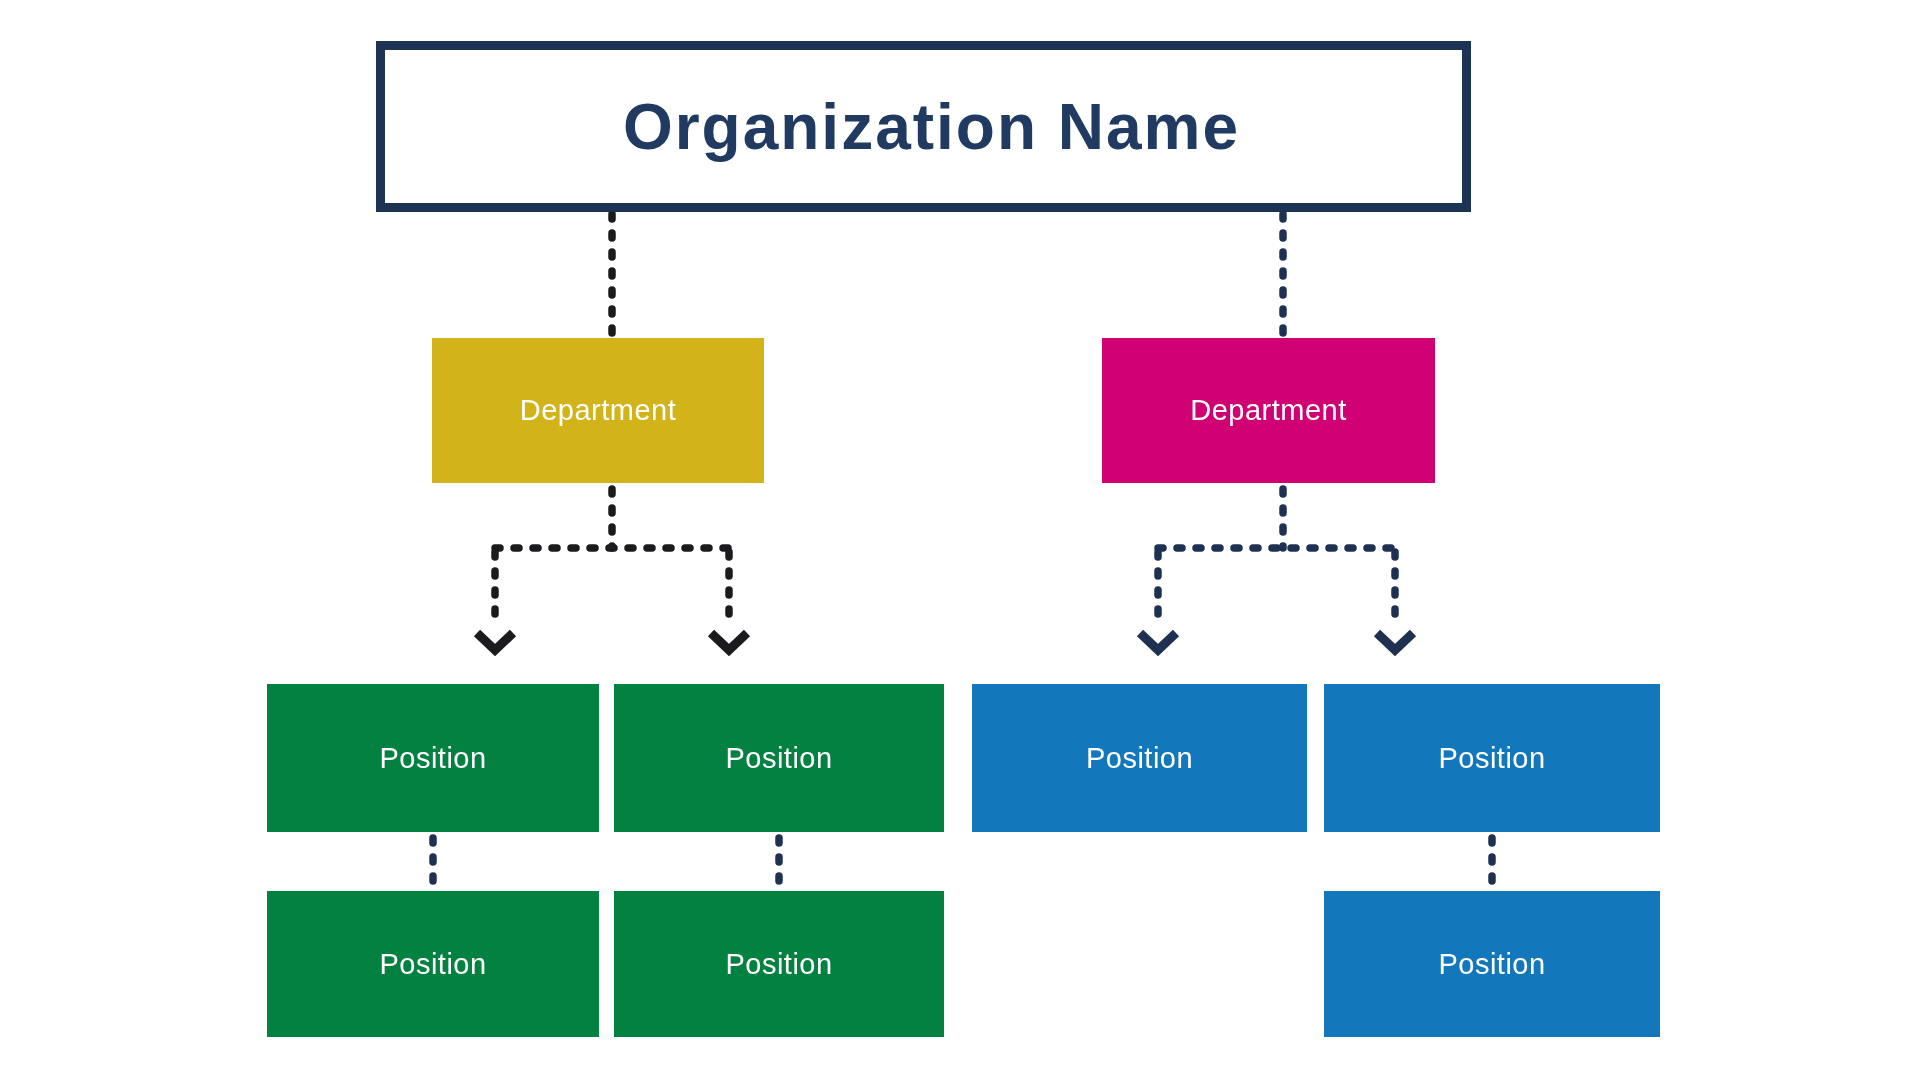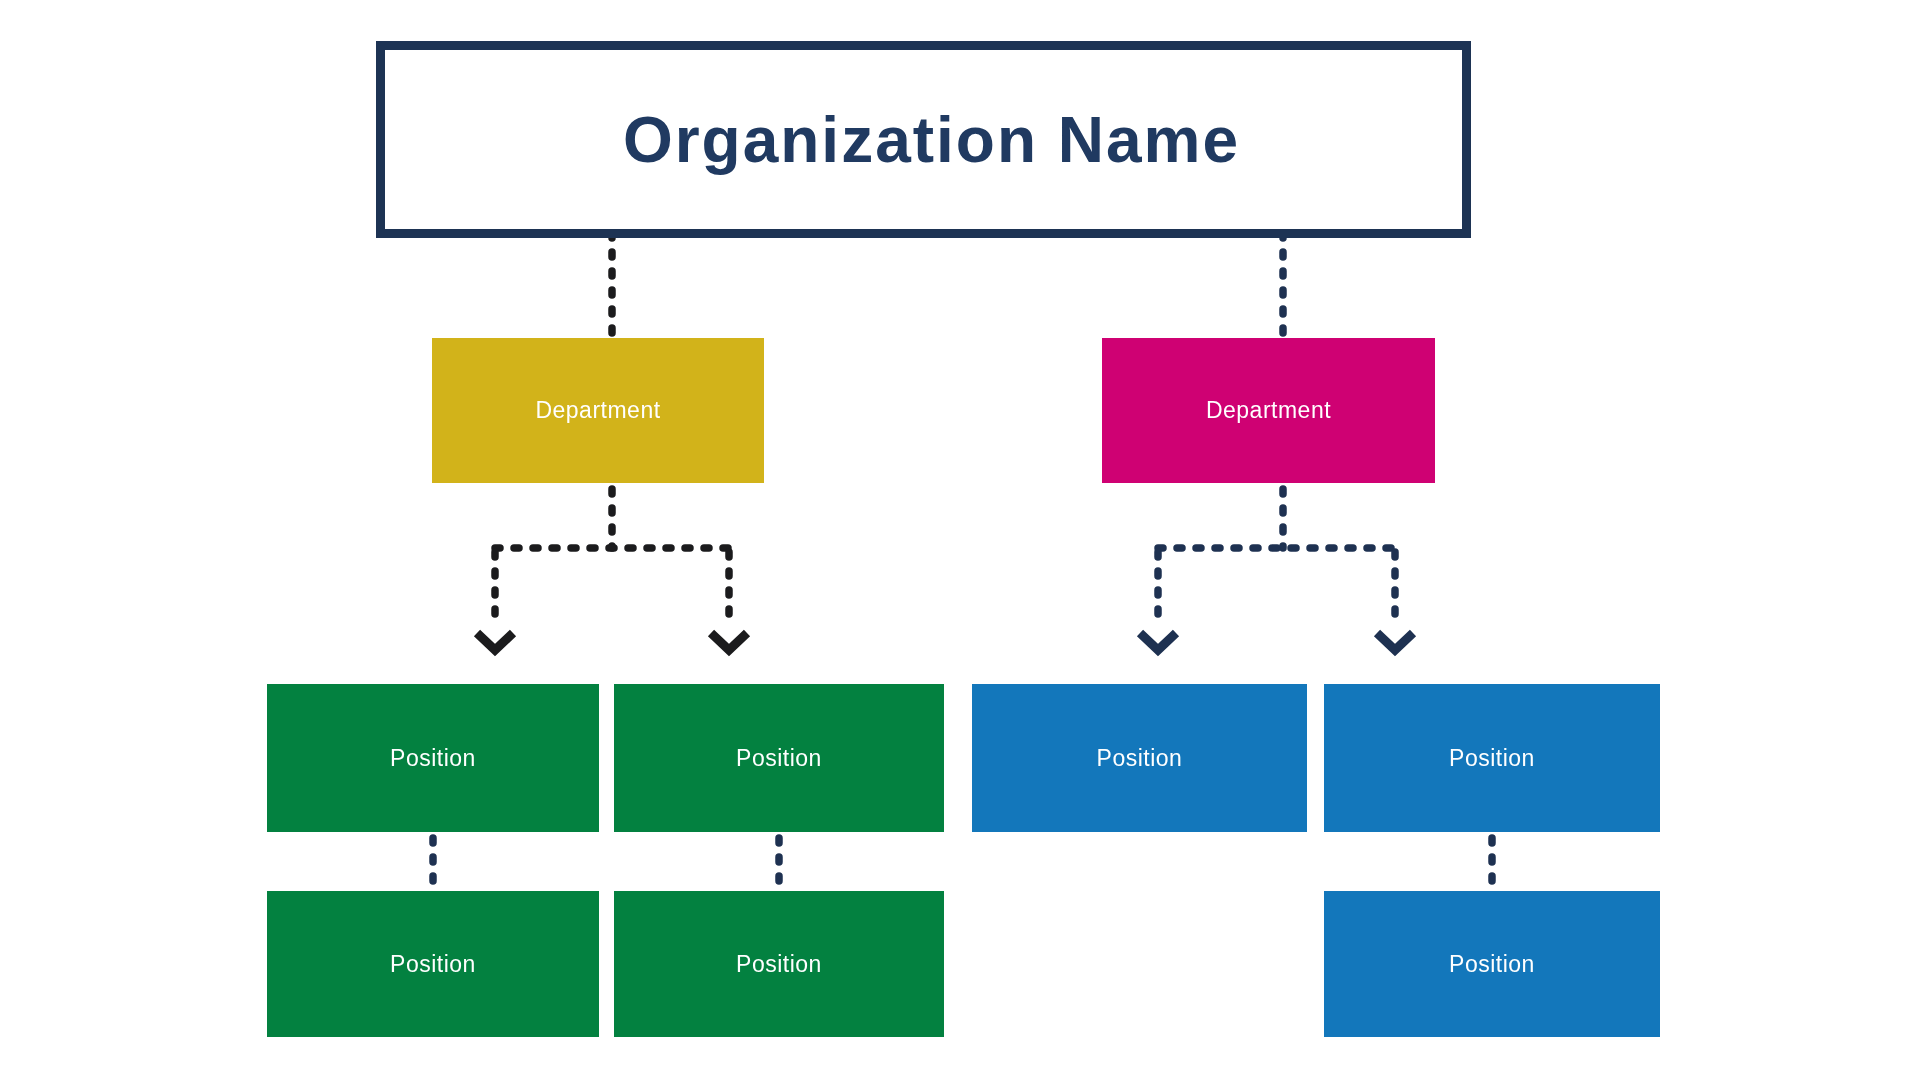--- a/index.html
+++ b/index.html
@@ -20,35 +20,35 @@
   .node {
     position: absolute;
     display: flex;
     align-items: center;
     justify-content: center;
     box-sizing: border-box;
     text-align: center;
   }
   .title-box {
     left: 376px; top: 41px;
-    width: 1095px; height: 197px;
+    width: 1095px; height: 171px;
     background: #ffffff;
     border: 9px solid #1d3354;
     padding-left: 16px;
   }
   .title-box .title-text {
     color: #203a61;
     font-size: 64px;
     font-weight: bold;
     letter-spacing: 2px;
     white-space: nowrap;
   }
   .box-label {
     color: #ffffff;
-    font-size: 23px;
+    font-size: 29px;
     font-weight: 400;
     letter-spacing: 0.5px;
   }
   .dept-gold    { left: 432px;  top: 338px; width: 332px; height: 145px; background: #d2b31a; }
   .dept-magenta { left: 1102px; top: 338px; width: 333px; height: 145px; background: #cf0173; }
   .pos-green { background: #038140; }
   .pos-blue  { background: #1377bb; }
   .pos-g1  { left: 267px;  top: 684px; width: 332px; height: 148px; }
   .pos-g2  { left: 614px;  top: 684px; width: 330px; height: 148px; }
   .pos-b1  { left: 972px;  top: 684px; width: 335px; height: 148px; }

